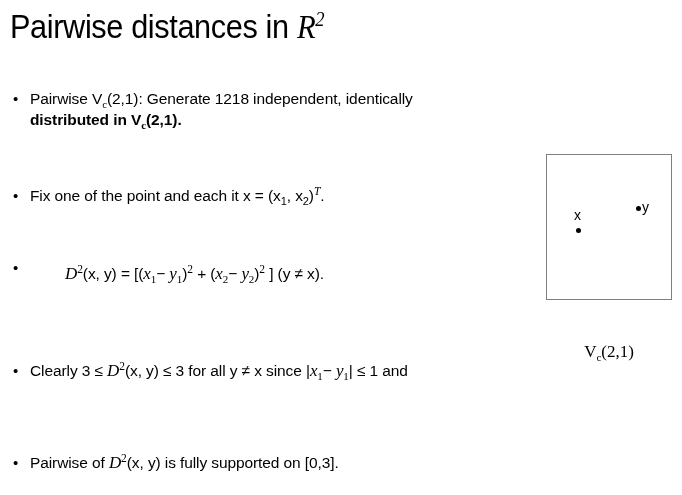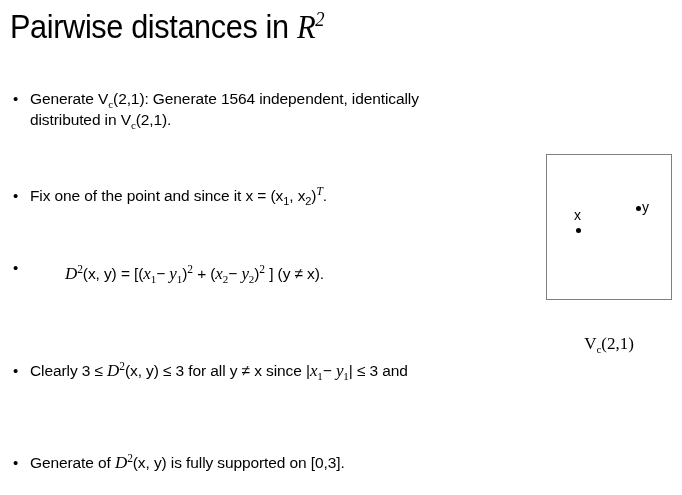--- a/index.html
+++ b/index.html
@@ -67,20 +67,21 @@
     line-height: 21px;
     text-align: left;
   }
   .bullet-text {
     display: block;
     margin-left: 17px;
   }
   .bullet-line2 {
     display: block;
     margin-left: 17px;
+    font-weight: bold;
   }
   .formula-line {
     display: block;
     margin-left: 52px;
     margin-top: 6px;
     white-space: nowrap;
   }
 
   
   .mi {           
@@ -163,59 +164,59 @@
     font-family: "Liberation Sans", sans-serif;
   }
   #point-x-dot  { left: 30px; top: 74px; }
   #point-x-label{ left: 28px; top: 54px; }
   #point-y-dot  { left: 90px; top: 52px; }
   #point-y-label{ left: 96px; top: 46px; }
 
   #diagram-caption {
     position: absolute;
     left: 546px;
-    top: 334px;
+    top: 342px;
     width: 126px;
     text-align: center;
     font-size: 16px;
   }
 </style>
 </head>
 <body>
 
 <div id="slide-title">
   <span>Pairwise distances in </span><span class="mathvar">R</span><span class="sup">2</span>
 </div>
 
 <div id="bullet-list">
 
   <div class="bullet-item" style="top:0px;">
     <span class="bullet-dot">•</span>
-    <span class="bullet-text"><span>Generate V</span><span class="vsub">c</span><span>(2,1): Generate 1564 independent, identically</span></span>
+    <span class="bullet-text"><span>Pairwise V</span><span class="vsub">c</span><span>(2,1): Generate 1218 independent, identically</span></span>
     <span class="bullet-line2"><span>distributed in V</span><span class="vsub">c</span><span>(2,1).</span></span>
   </div>
 
   <div class="bullet-item" style="top:97px;">
     <span class="bullet-dot">•</span>
-    <span class="bullet-text"><span>Fix one of the point and since it x = (x</span><span class="sans-sub">1</span><span>, x</span><span class="sans-sub">2</span><span>)</span><span class="mi-sup">T</span><span>.</span></span>
+    <span class="bullet-text"><span>Fix one of the point and each it x = (x</span><span class="sans-sub">1</span><span>, x</span><span class="sans-sub">2</span><span>)</span><span class="mi-sup">T</span><span>.</span></span>
   </div>
 
   <div class="bullet-item" style="top:169px;">
     <span class="bullet-dot">•</span>
     <span class="formula-line"><span class="mi">D</span><span class="mi-sup-up">2</span><span>(x, y) = [(</span><span class="mi">x</span><span class="mi-sub">1</span><span>− </span><span class="mi">y</span><span class="mi-sub">1</span><span>)</span><span class="mi-sup-up">2</span><span> + (</span><span class="mi">x</span><span class="mi-sub">2</span><span>− </span><span class="mi">y</span><span class="mi-sub">2</span><span>)</span><span class="mi-sup-up">2</span><span> ] (y ≠ x).</span></span>
   </div>
 
   <div class="bullet-item" style="top:272px;">
     <span class="bullet-dot">•</span>
-    <span class="bullet-text"><span>Clearly 3 ≤ </span><span class="mi">D</span><span class="mi-sup-up">2</span><span>(x, y) ≤ 3 for all y ≠ x since |</span><span class="mi">x</span><span class="mi-sub">1</span><span>− </span><span class="mi">y</span><span class="mi-sub">1</span><span>| ≤ 3 and</span></span>
+    <span class="bullet-text"><span>Clearly 3 ≤ </span><span class="mi">D</span><span class="mi-sup-up">2</span><span>(x, y) ≤ 3 for all y ≠ x since |</span><span class="mi">x</span><span class="mi-sub">1</span><span>− </span><span class="mi">y</span><span class="mi-sub">1</span><span>| ≤ 1 and</span></span>
   </div>
 
   <div class="bullet-item" style="top:364px;">
     <span class="bullet-dot">•</span>
-    <span class="bullet-text"><span>Generate of </span><span class="mi">D</span><span class="mi-sup-up">2</span><span>(x, y)  is fully supported on [0,3].</span></span>
+    <span class="bullet-text"><span>Pairwise of </span><span class="mi">D</span><span class="mi-sup-up">2</span><span>(x, y)  is fully supported on [0,3].</span></span>
   </div>
 
 </div>
 
 <div id="diagram">
   <div id="diagram-square"></div>
   <div class="pt-dot" id="point-x-dot"></div>
   <div class="pt-label" id="point-x-label">x</div>
   <div class="pt-dot" id="point-y-dot"></div>
   <div class="pt-label" id="point-y-label">y</div>

